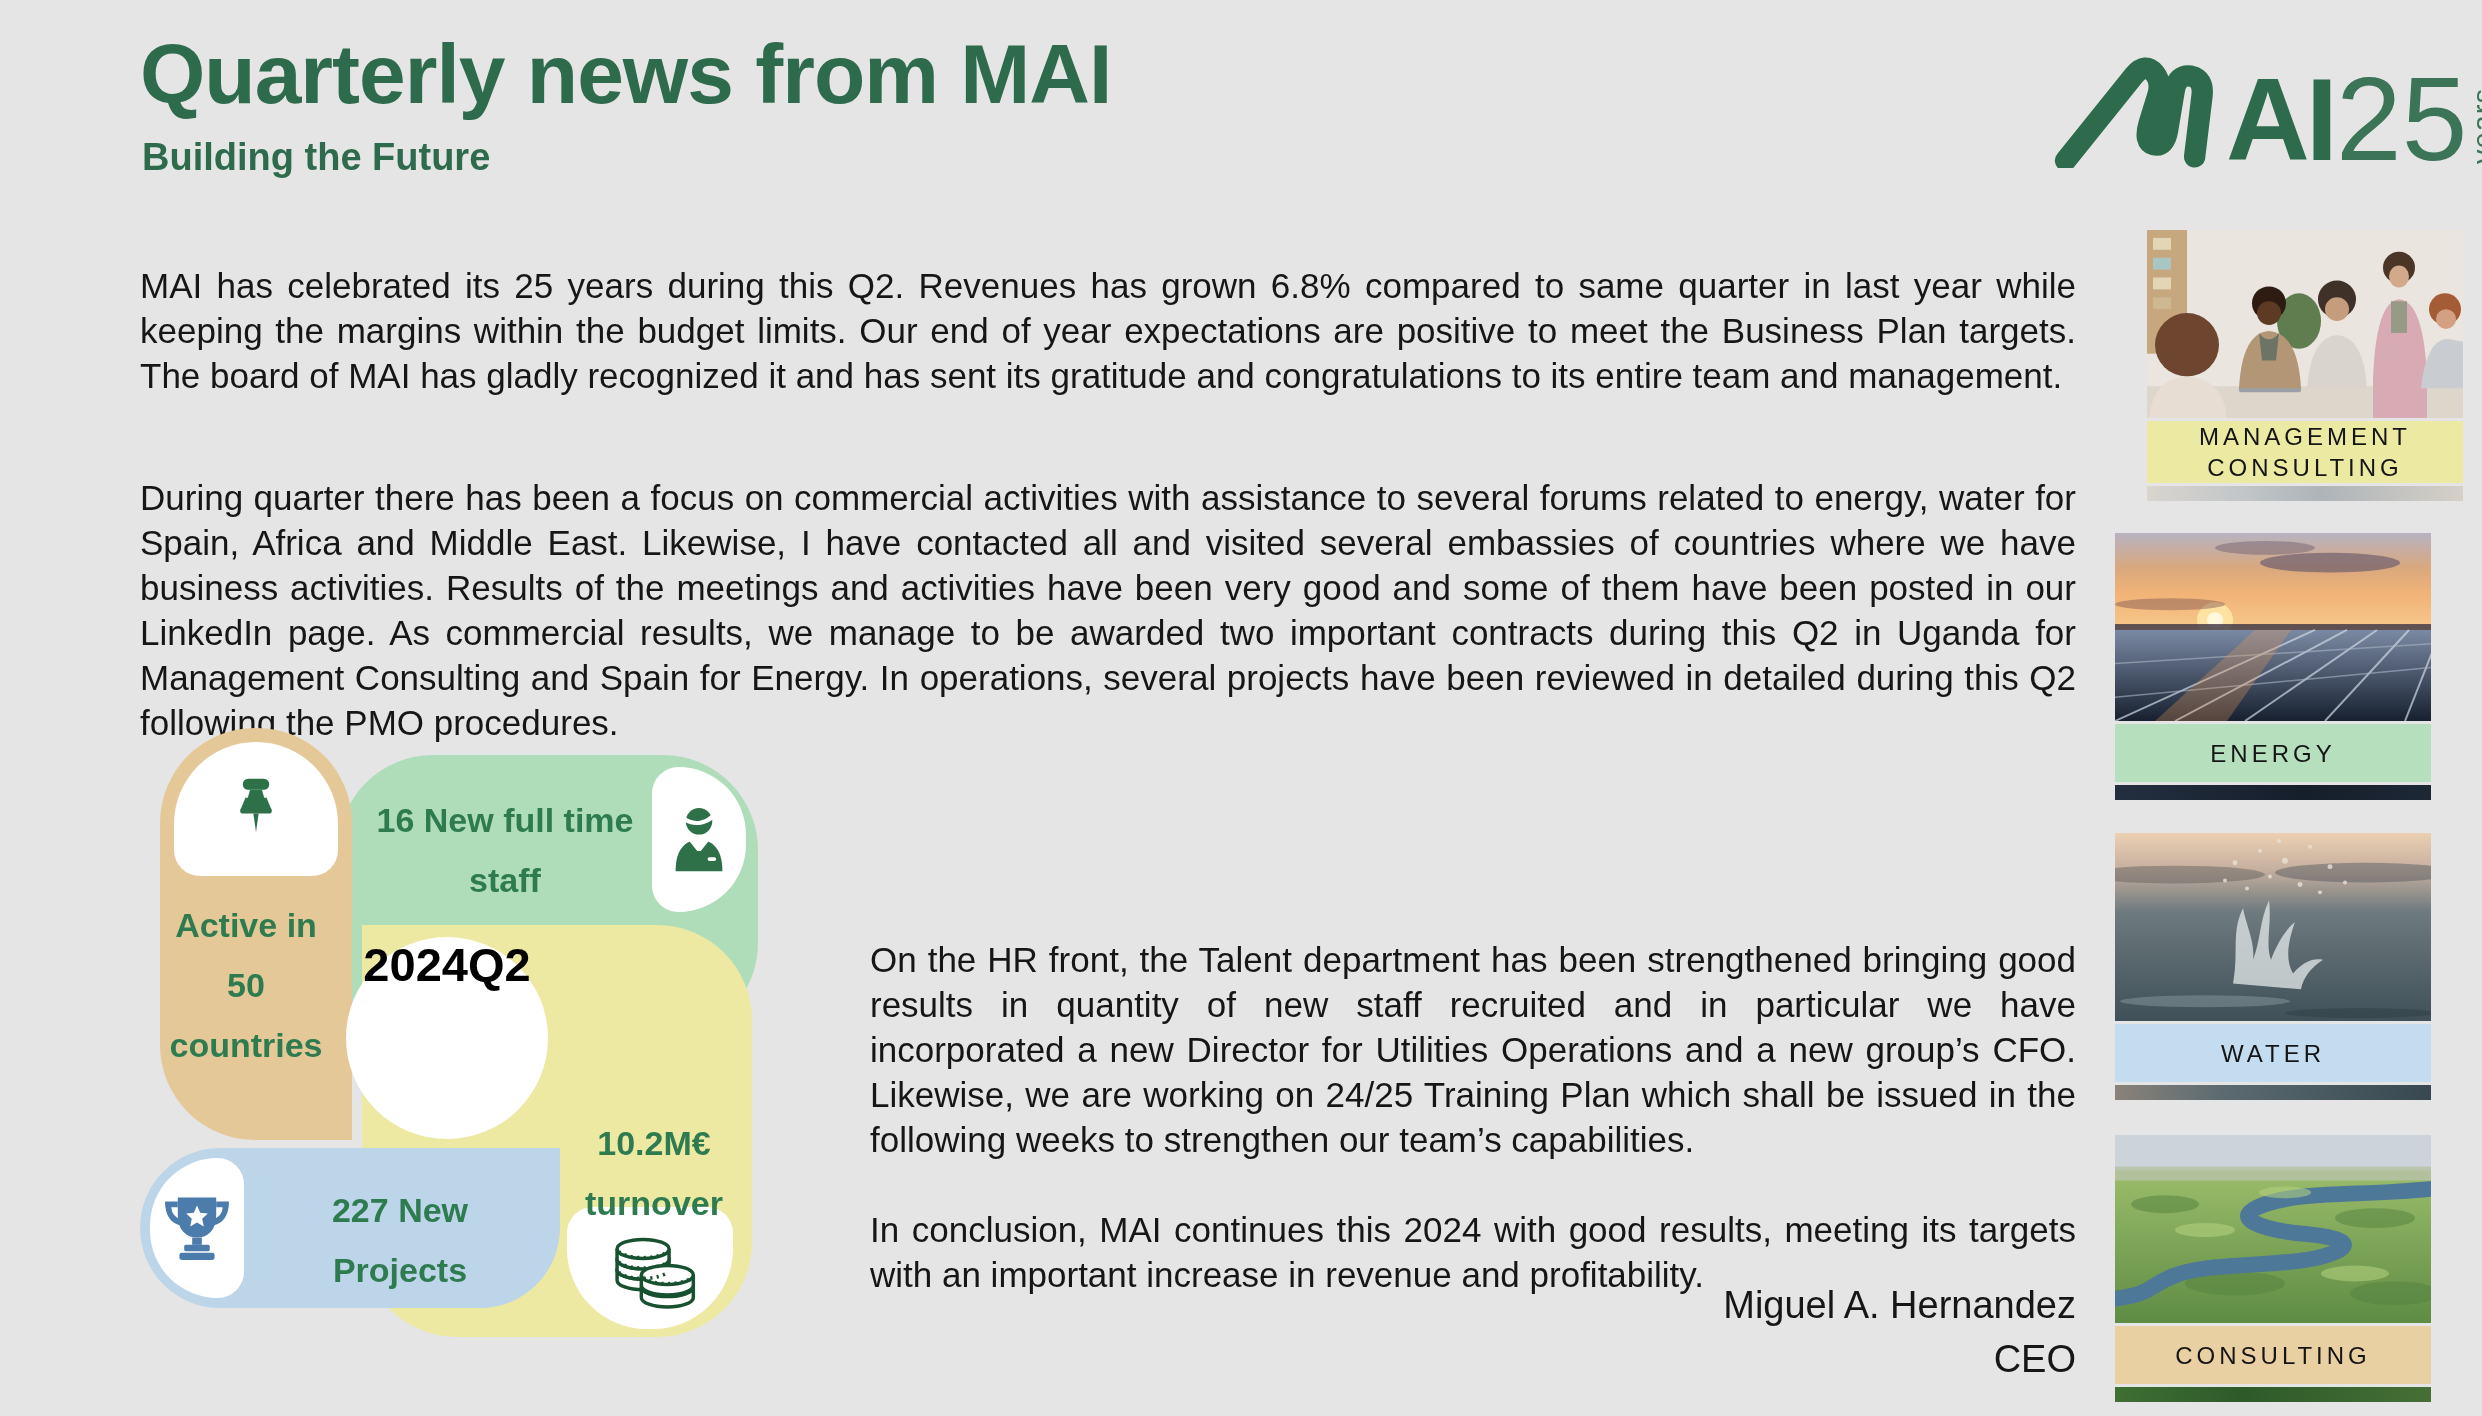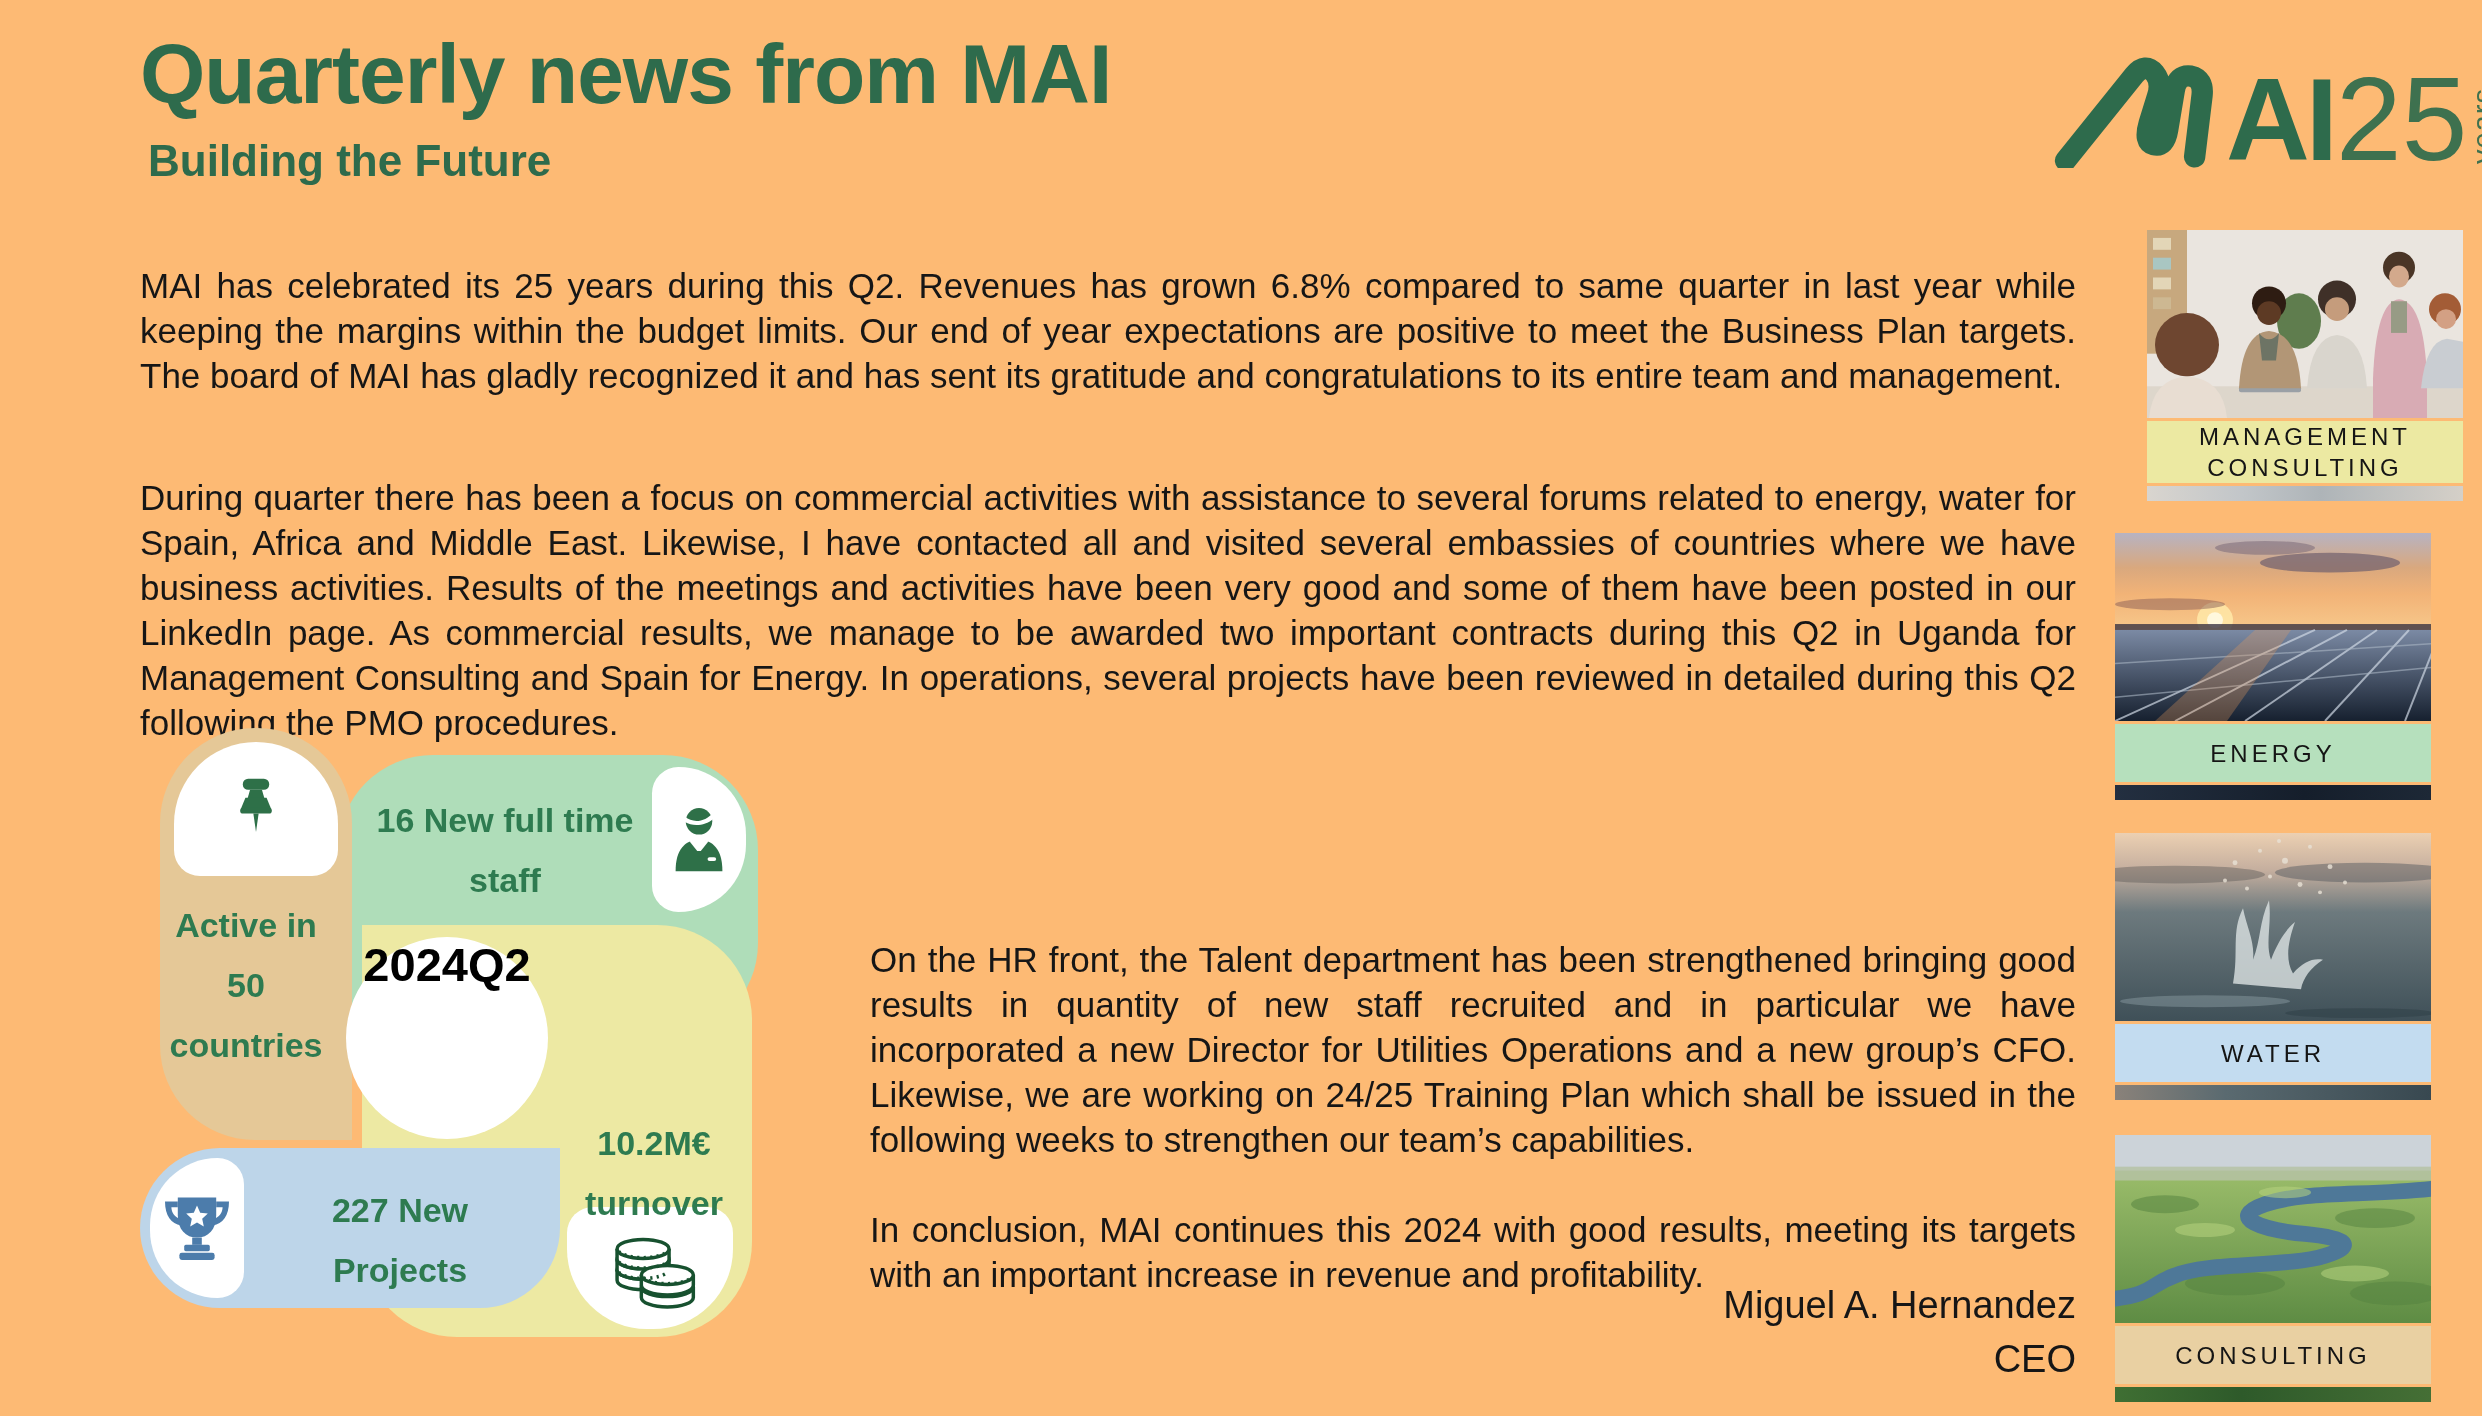--- a/index.html
+++ b/index.html
@@ -1,23 +1,23 @@
 <!DOCTYPE html>
 <html style="--brand_green: #2E6B4C; --stat_green: #2E7B50; --tan: #E5C897; --light_green: #AFDDB9; --pale_yellow: #EDE9A3; --light_blue: #BDD5E9; --trophy_blue: #4C7CAB; --coin_green: #17512F; --label_yellow: #ECE9A2; --label_green: #B6E0BD; --label_blue: #C3DCF0; --label_tan: #E9D0A2;"><head>
 <meta charset="utf-8">
 <title>Quarterly news from MAI</title>
 <style>
   html,body{margin:0;padding:0;background:#fff;}
-  .page{position:relative;width:2482px;height:1416px;background:#fdba74;overflow:hidden;
+  .page{position:relative;width:2482px;height:1416px;background:#e5e5e5;overflow:hidden;
         font-family:"Liberation Sans",sans-serif;color:#161616;}
 
   
   .title{position:absolute;left:140px;top:26px;font-size:84px;font-weight:bold;
          color:var(--brand_green,#2E6B4C);letter-spacing:-1px;white-space:nowrap;}
-  .subtitle{position:absolute;left:148px;top:136px;font-size:44px;font-weight:bold;
+  .subtitle{position:absolute;left:142px;top:136px;font-size:38px;font-weight:bold;
             color:var(--brand_green,#2E6B4C);white-space:nowrap;}
   .logo{position:absolute;left:2052px;top:34px;height:134px;display:flex;align-items:flex-end;}
   .logo-m{height:130px;width:184px;}
   .logo-ai{font-size:116px;font-weight:bold;color:var(--brand_green,#2E6B4C);
            line-height:.82;letter-spacing:-4px;margin-left:-10px;}
   .logo-25{font-size:118px;font-weight:normal;color:var(--brand_green,#2E6B4C);
            line-height:.82;margin-left:2px;opacity:.92;}
   .logo-years{writing-mode:vertical-rl;transform:rotate(180deg);font-size:29px;
               color:var(--brand_green,#2E6B4C);letter-spacing:1px;line-height:1;
               margin-left:2px;margin-bottom:4px;opacity:.92;}

